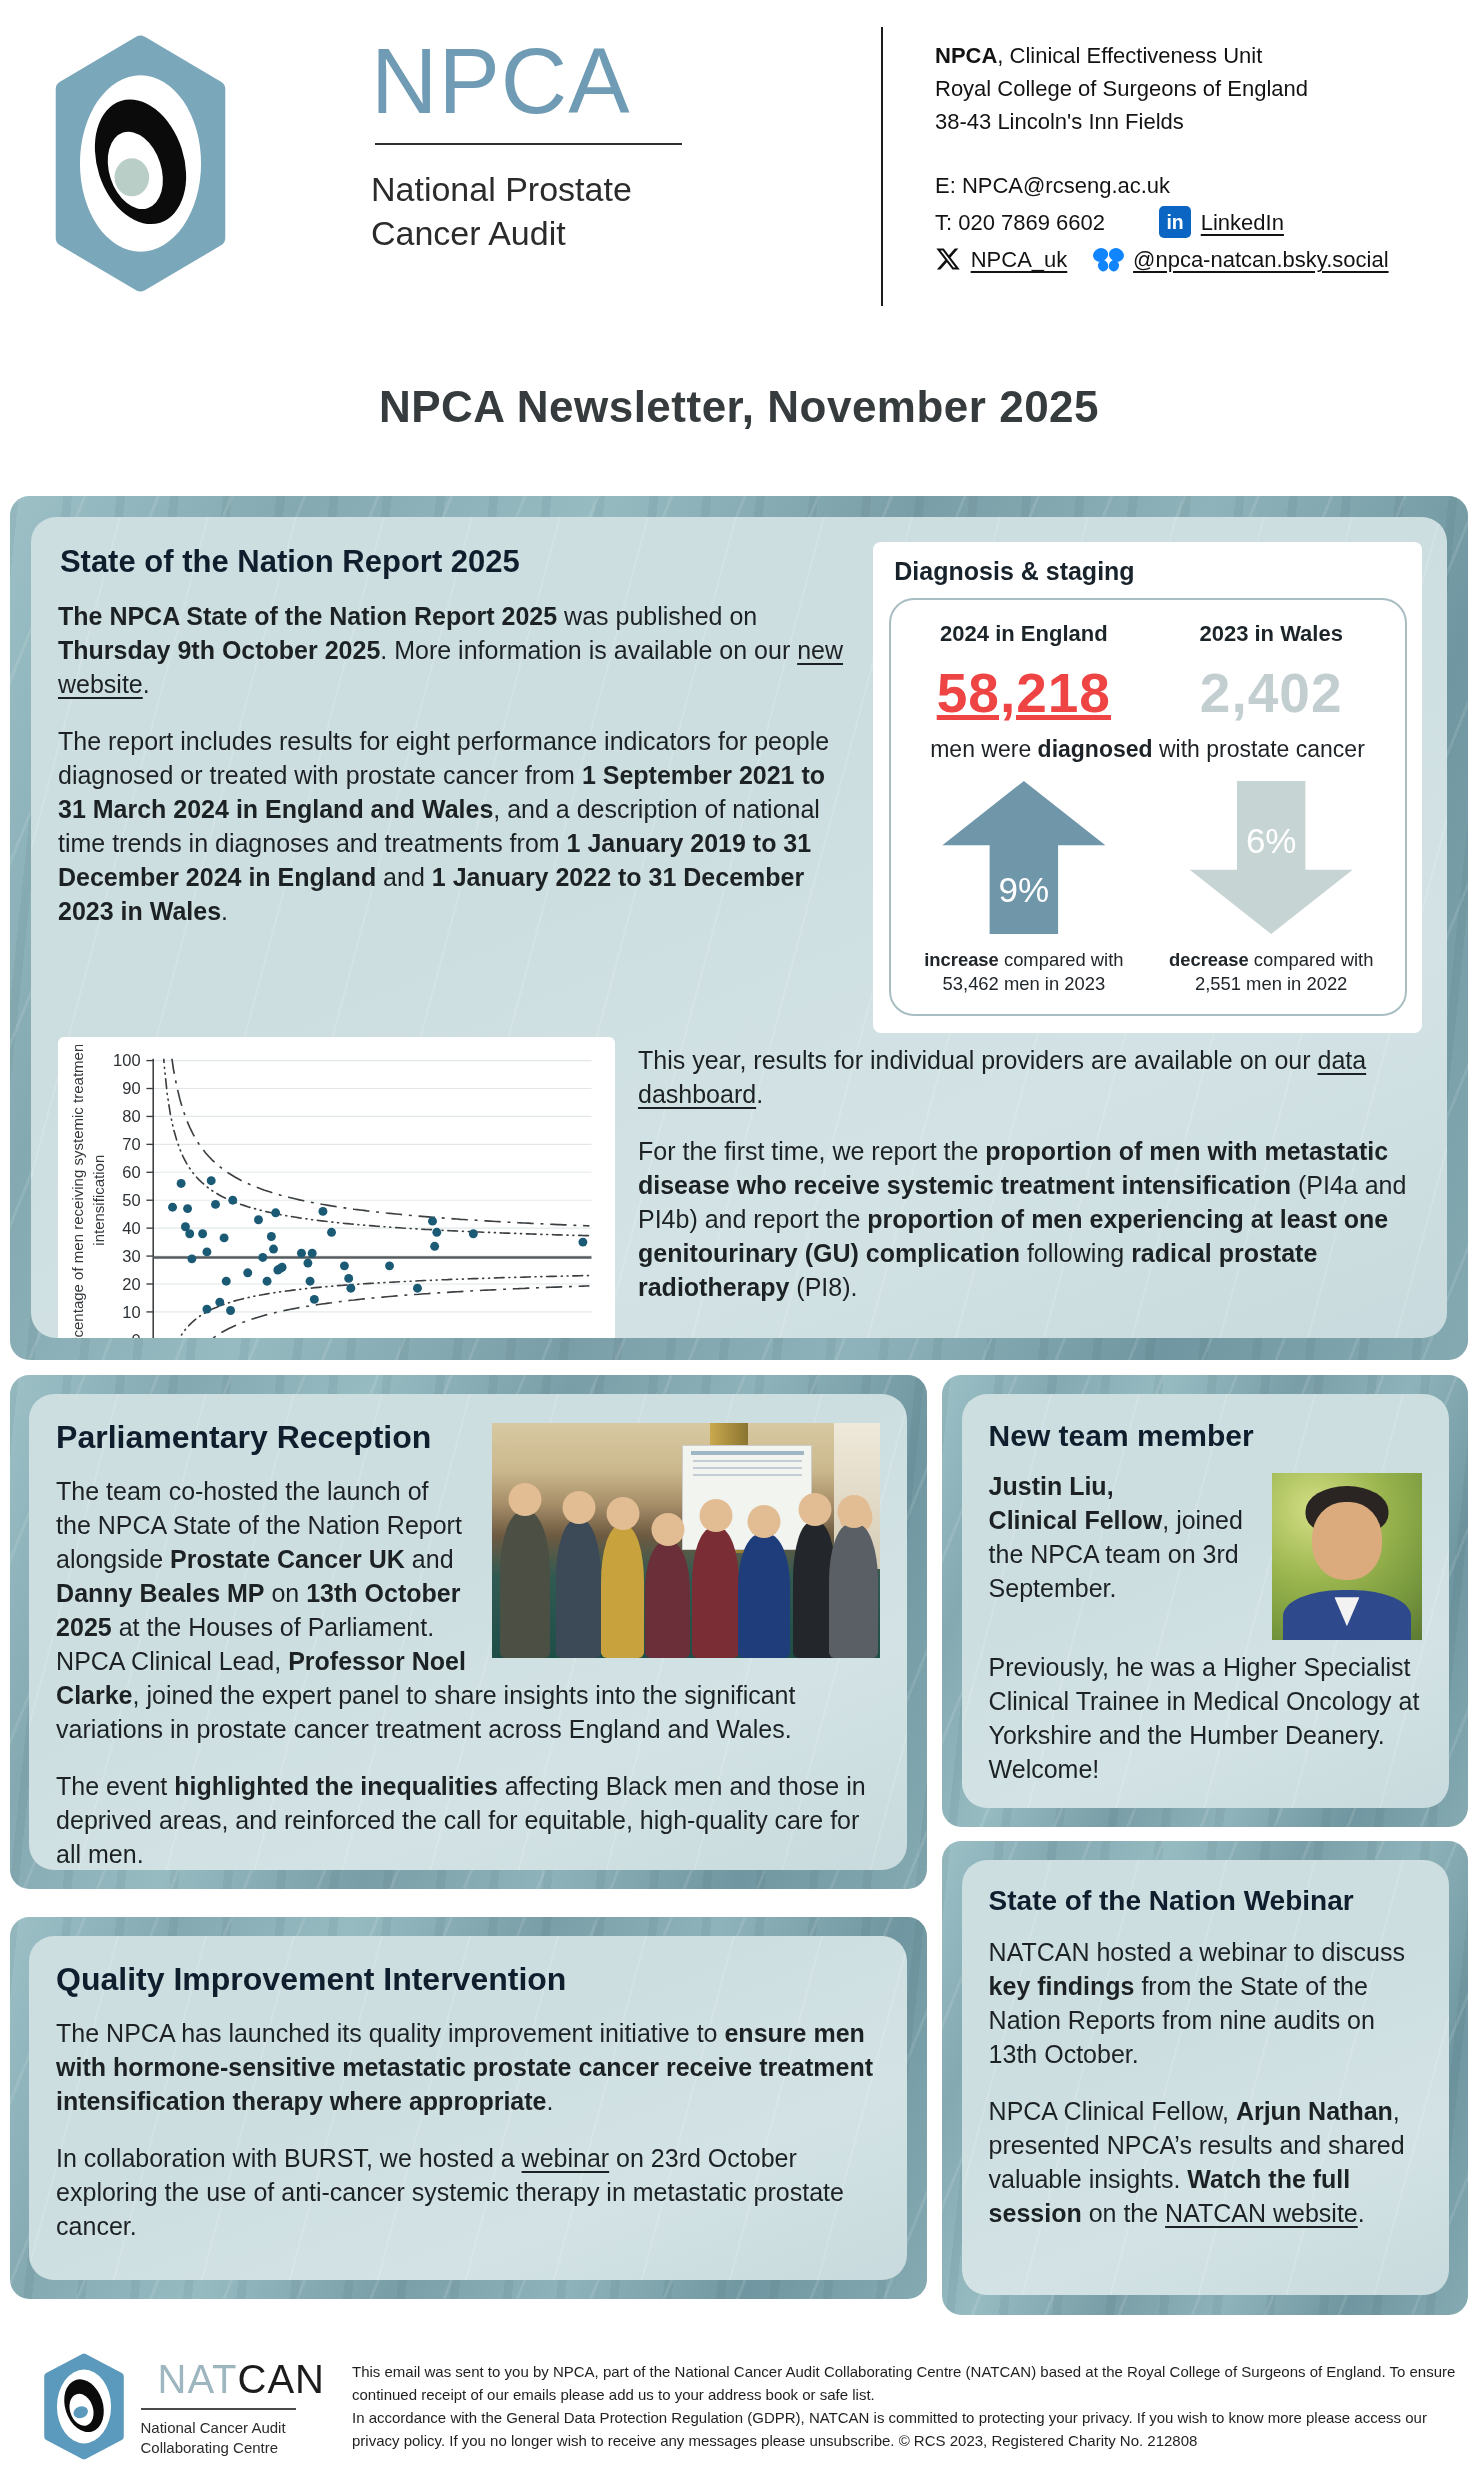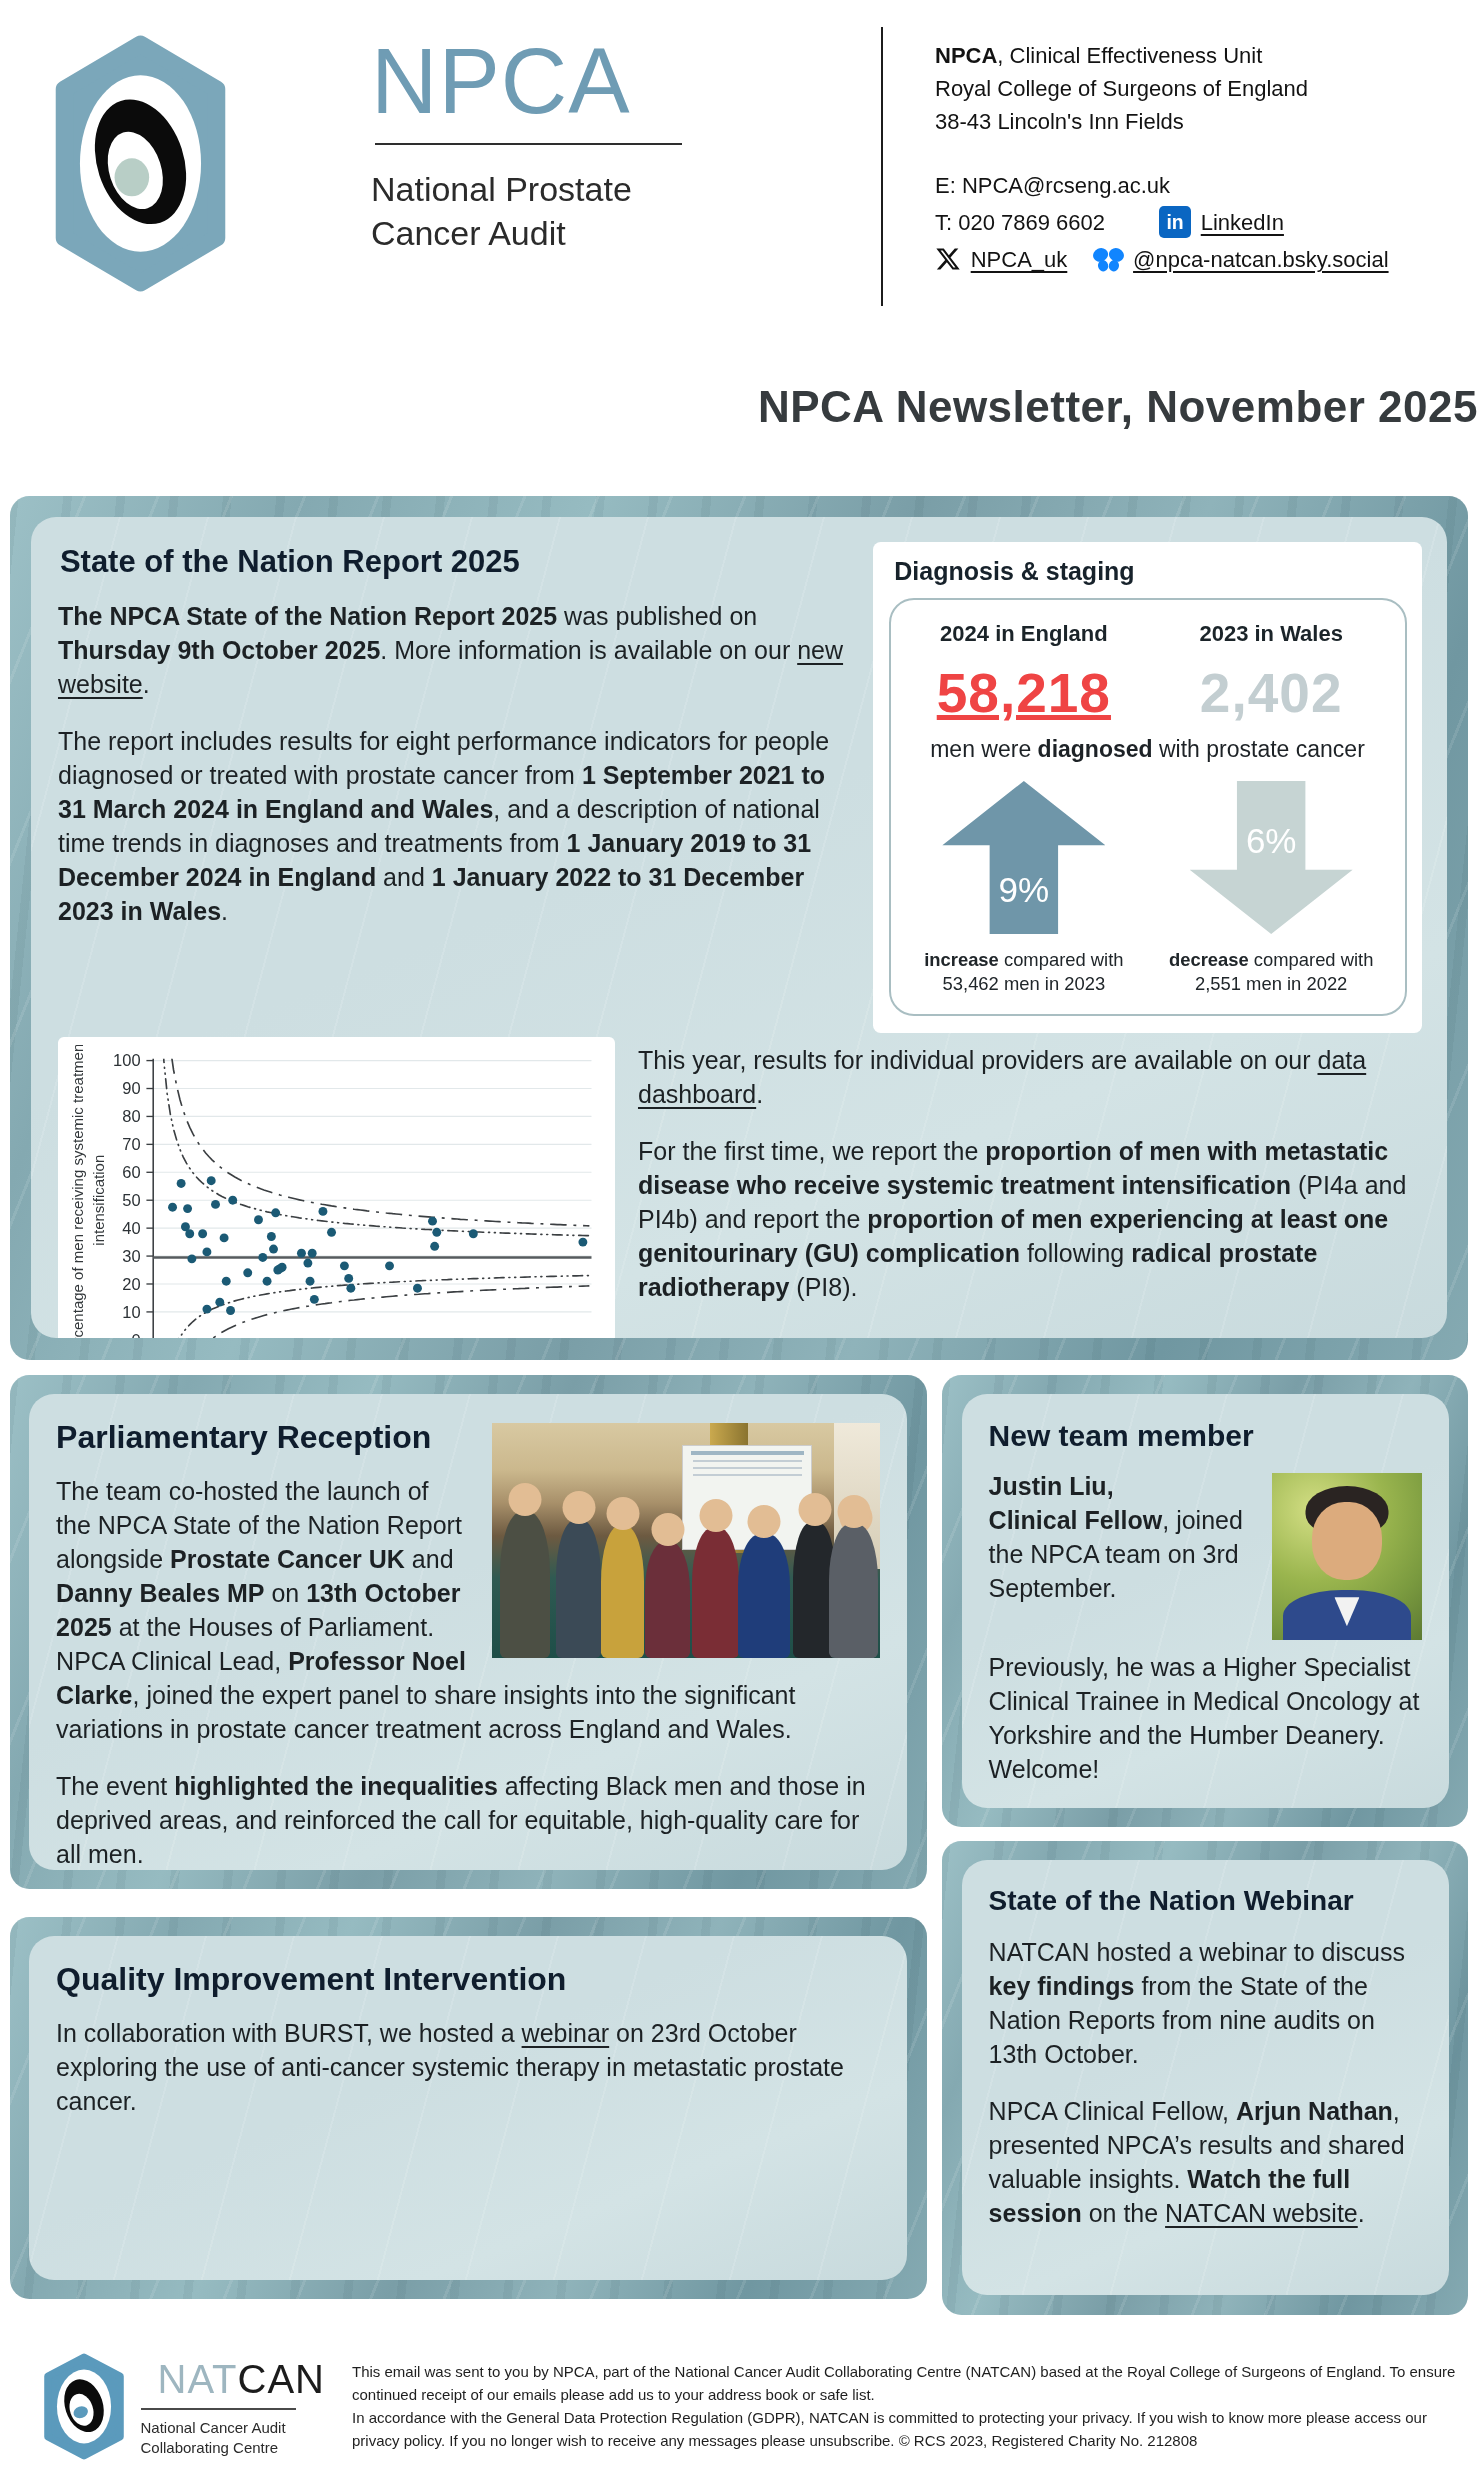--- a/index.html
+++ b/index.html
@@ -12,21 +12,21 @@
   .tagline{font-size:34px;color:#2b2b2b;line-height:1.27;font-weight:400;}
   .v-divider{position:absolute;left:881px;top:27px;width:1.9px;height:279px;background:#1c1c1c;}
   .contact{position:absolute;left:935px;top:39px;font-size:22px;line-height:1.5;color:#131313;}
   .contact a{color:#131313;text-decoration:underline;text-underline-offset:3.9px;}
   .contact .gap{height:31px;}
   .c-row{display:flex;align-items:center;margin-top:3.9px;}
   .li-icon{width:32px;height:32px;border-radius:4.9px;background:#0a66c2;color:#fff;display:flex;align-items:center;justify-content:center;font-weight:700;font-size:19.4px;margin:0 9.7px 0 54px;}
   .x-icon{width:26px;height:26px;margin-right:9.7px;}
   .bf-icon{width:33px;height:27px;margin:0 7.8px 0 25px;}
   .band{height:16.5px;background:linear-gradient(90deg,#79b2bc 0%,#86bcc4 7%,#6aa5b1 15%,#7db4bd 25%,#619aa6 35%,#6ea3ac 45%,#5f909c 55%,#649era 0,#64929c 63%,#577f8c 73%,#5a8591 81%,#50717f 90%,#4d6c7a 100%);}
-  .title-band{height:120px;display:flex;align-items:center;justify-content:flex-end;background:#fff;}
+  .title-band{height:120px;display:flex;align-items:center;justify-content:center;background:#fff;}
   .title-band h1{margin:0;font-size:44px;color:#363b3e;font-weight:700;letter-spacing:0.5px;}
   .gap13{height:12.6px;background:#fff;}
   .gap16{height:15.5px;background:#fff;}
   .gap14{height:13.6px;background:#fff;}
   .content{margin:0 9.7px;}
   .tealbg{background:
     repeating-linear-gradient(112deg,rgba(255,255,255,.10) 0 2.9px,rgba(255,255,255,0) 2.9px 68px),
     repeating-linear-gradient(96deg,rgba(20,50,60,.06) 0 8.7px,rgba(0,0,0,0) 8.7px 53px),
     linear-gradient(113deg,#9cc0c6 0%,#84a9b1 16%,#96bbc1 32%,#7a9ea7 50%,#8fb3ba 66%,#7097a1 83%,#85aab2 100%);
     border-radius:19.4px;}
@@ -337,20 +337,21 @@
             <div class="person" style="right:1.9px;width:49px;height:134px;background:#5a5f66;"></div>
           </div>
           <h2>Parliamentary Reception</h2>
           <p class="body"><span>The team co-hosted the launch of the NPCA State of the Nation Report alongside </span><span style="font-weight: 700;">Prostate Cancer UK</span><span> and </span><span style="font-weight: 700;">Danny Beales MP</span><span> on </span><span style="font-weight: 700;">13th October 2025</span><span> at the Houses of Parliament. NPCA Clinical Lead, </span><span style="font-weight: 700;">Professor Noel Clarke</span><span>, joined the expert panel to share insights into the significant variations in prostate cancer treatment across England and Wales.</span></p>
           <p class="body"><span>The event </span><span style="font-weight: 700;">highlighted the inequalities</span><span> affecting Black men and those in deprived areas, and reinforced the call for equitable, high-quality care for all men.</span></p>
         </div>
       </div>
       <div class="tealbg sec sec-qii">
         <div class="panel">
           <h2>Quality Improvement Intervention</h2>
+          <p class="body"><span>The NPCA has launched its quality improvement initiative to </span><span style="font-weight: 700;">ensure men with hormone-sensitive metastatic prostate cancer receive treatment intensification therapy where appropriate</span><span>.</span></p>
           <p class="body"><span>In collaboration with BURST, we hosted a </span><a class="rich-link">webinar</a><span> on 23rd October exploring the use of anti-cancer systemic therapy in metastatic prostate cancer.</span></p>
         </div>
       </div>
     </div>
     <div class="colR">
       <div class="tealbg sec sec-team">
         <div class="panel">
           <h2>New team member</h2>
           <div class="portrait">
             <div class="hair"></div>

